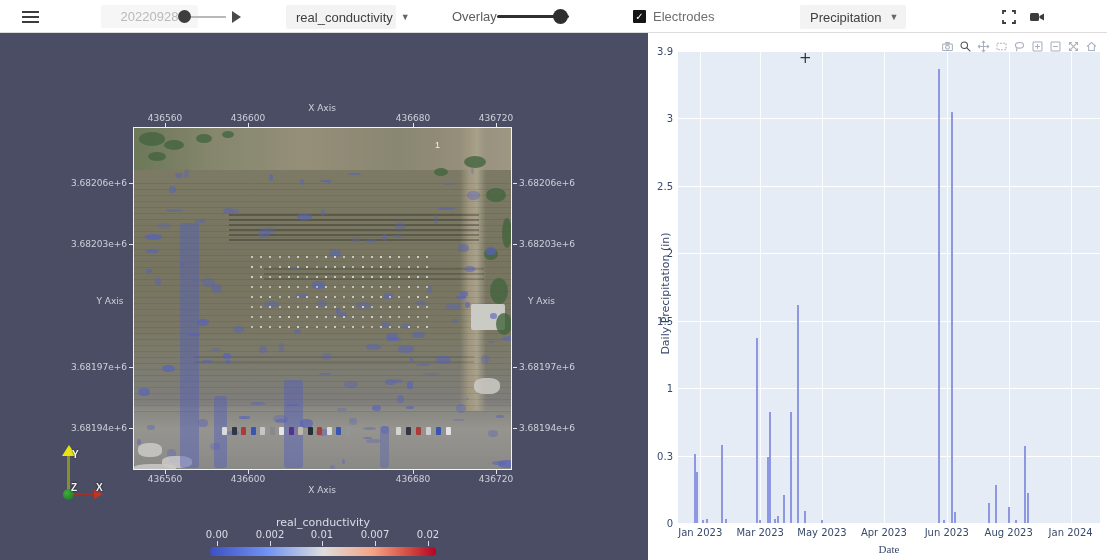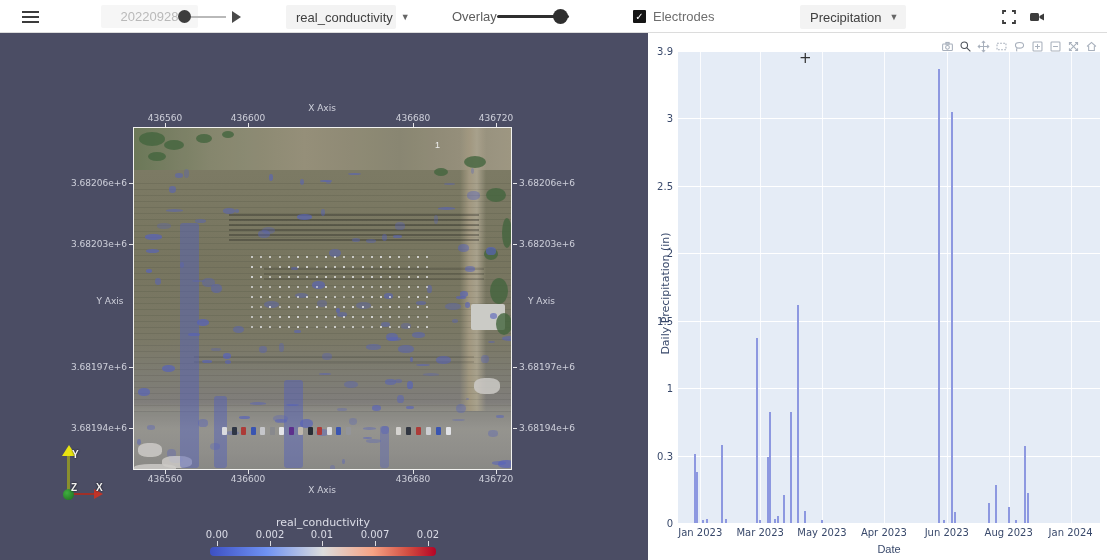--- a/index.html
+++ b/index.html
@@ -93,21 +93,21 @@
   .gridline-v { position:absolute; top:0; width:1px; height:472px; background:rgba(255,255,255,0.85); }
   .bar { position:absolute; background:#8d98e0; }
   .ytick { position:absolute; right:432px; transform:translateY(-50%); font-size:10px;
     color:#39496b; font-family:"DejaVu Sans", sans-serif; }
   .xtick { position:absolute; top:494px; transform:translateX(-50%); font-size:10px;
     color:#39496b; font-family:"DejaVu Sans", sans-serif; white-space:nowrap; }
   #ylabel { position:absolute; left:-48px; top:254px; transform:rotate(-90deg); transform-origin:center;
     font-size:11px; color:#39496b; width:130px; text-align:center;
     font-family:"DejaVu Sans", sans-serif; }
   #xlabel { position:absolute; left:241px; top:510px; transform:translateX(-50%);
-    font-size:11px; color:#39496b; font-family:Liberation Sans, sans-serif; }
+    font-size:11px; color:#39496b; font-family:Liberation Serif, serif; }
   #modebar { position:absolute; right:8px; top:6px; display:flex; gap:3px; z-index:5; }
   .mb-btn { width:15px; height:15px; cursor:pointer; display:flex; align-items:center; justify-content:center; }
   .mb-btn svg { width:13px; height:13px; }
   #crosshair { position:absolute; left:151px; top:16px; font-size:15px; color:#333;
     font-family:"DejaVu Sans", sans-serif; }
 </style>
 </head>
 <body>
 
 <div id="app">

